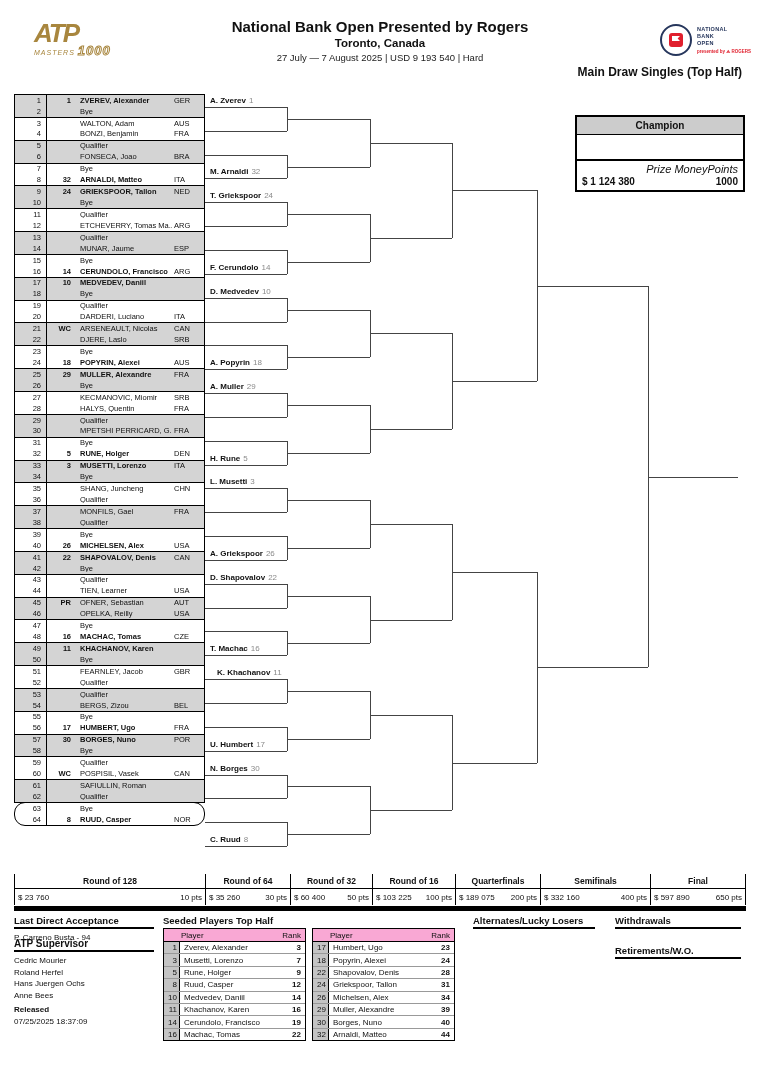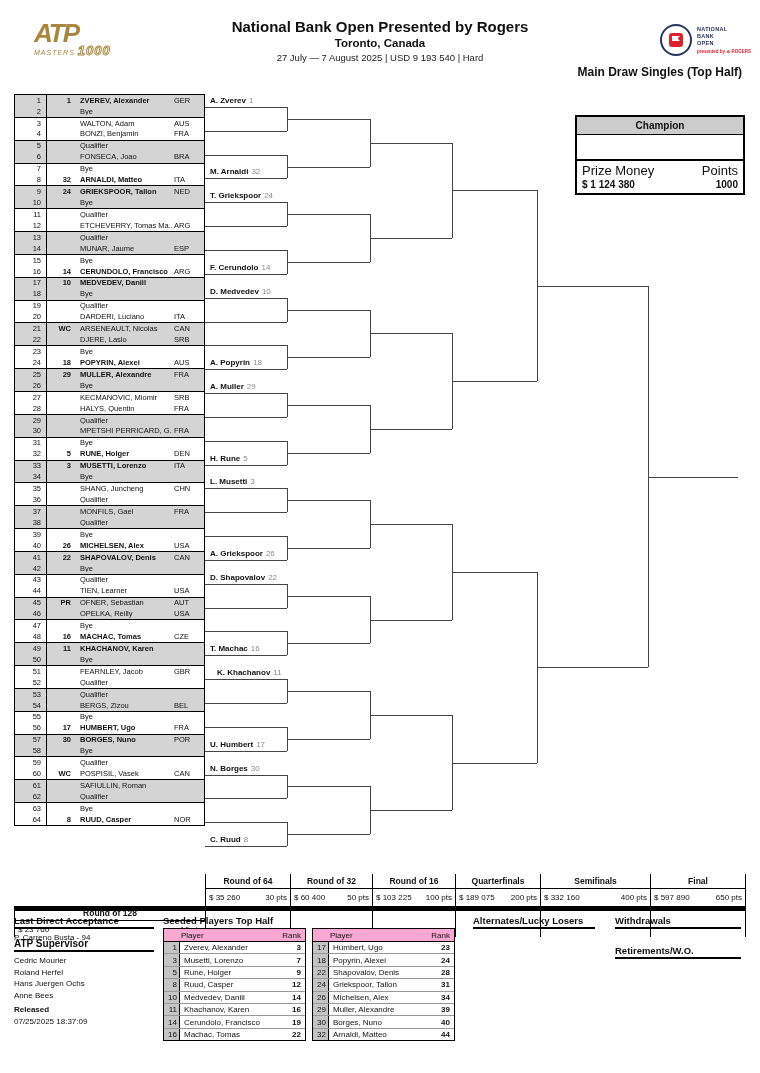--- a/index.html
+++ b/index.html
@@ -25,21 +25,21 @@
   .nbo-sq{width:14px;height:14px;background:#e01f2d;border-radius:3px;position:relative;}
   .nbo-sq:after{content:"";position:absolute;left:3px;top:3px;width:8px;height:5px;background:#fff;
                clip-path:polygon(0 0,100% 0,70% 50%,100% 100%,0 100%);}
   .nbo-text{font-size:5.5px;font-weight:bold;color:#26365c;line-height:1.25;letter-spacing:.3px;}
   .nbo-presented{font-size:4.5px;color:#e01f2d;font-weight:bold;margin-top:1.5px;}
   
   .champ{position:absolute;left:575px;top:115px;width:166px;border:2px solid #000;background:#fff;}
   .champ-title{background:#ccc;border-bottom:1.5px solid #000;text-align:center;
                font-weight:bold;font-size:10px;padding:3px 0;}
   .champ-empty{height:24px;border-bottom:2px solid #000;}
-  .champ-prize{display:flex;justify-content:space-between;padding:2px 5px 1px 5px;font-size:13px;}
+  .champ-prize{display:flex;justify-content:flex-end;padding:2px 5px 1px 5px;font-size:11px;font-style:italic;}
   .champ-vals{display:flex;justify-content:space-between;padding:0 5px 3px 5px;
               font-size:10px;font-weight:bold;}
   
   #draw-table{position:absolute;left:14px;top:95px;width:191px;}
   .pair{border:1px solid #000;box-sizing:border-box;margin-top:-1px;}
   .pair.gray{background:#d4d4d4;}
   .drow{display:flex;align-items:center;font-size:7.5px;height:50%;line-height:1;}
   .c-num{width:26px;text-align:right;padding-right:5px;border-right:1px solid #000;
          align-self:stretch;display:flex;align-items:center;justify-content:flex-end;flex:none;}
   .c-entry{width:24px;text-align:right;font-weight:bold;flex:none;}
@@ -558,21 +558,21 @@
           <span class="c-name">SAFIULLIN, Roman</span>
           <span class="c-country"></span>
         </div>
         <div class="drow">
           <span class="c-num">62</span>
           <span class="c-entry"></span>
           <span class="c-name">Qualifier</span>
           <span class="c-country"></span>
         </div>
       </div>
-      <div class="pair" style="height: 23.8438px;">
+      <div class="pair" style="height: 23.8438px; border-radius: 11px;">
         <div class="drow">
           <span class="c-num">63</span>
           <span class="c-entry"></span>
           <span class="c-name">Bye</span>
           <span class="c-country"></span>
         </div>
         <div class="drow">
           <span class="c-num">64</span>
           <span class="c-entry">8</span>
           <span class="c-name seeded">RUUD, Casper</span>
@@ -688,21 +688,21 @@
       <div class="r64-label" style="left: 210px; top: 548.953px;"><span>A. Griekspoor</span><span class="seed">26</span></div>
       <div class="r64-label" style="left: 210px; top: 572.797px;"><span>D. Shapovalov</span><span class="seed">22</span></div>
       <div class="r64-label" style="left: 210px; top: 644.328px;"><span>T. Machac</span><span class="seed">16</span></div>
       <div class="r64-label" style="left: 210px; top: 668.172px; padding-left: 7px;"><span>K. Khachanov</span><span class="seed">11</span></div>
       <div class="r64-label" style="left: 210px; top: 739.703px;"><span>U. Humbert</span><span class="seed">17</span></div>
       <div class="r64-label" style="left: 210px; top: 763.547px;"><span>N. Borges</span><span class="seed">30</span></div>
       <div class="r64-label" style="left: 210px; top: 835.078px;"><span>C. Ruud</span><span class="seed">8</span></div>
     </div>
 
   <div id="rounds-bar">
-      <div class="rcol" style="width: 191px; margin-top: 32px;">
+      <div class="rcol" style="width: 191px;">
         <div class="rhead">Round of 128</div>
         <div class="rvals">
           <span>$ 23 760</span>
           <span>10 pts</span>
         </div>
       </div>
       <div class="rcol" style="width: 85px;">
         <div class="rhead">Round of 64</div>
         <div class="rvals">
           <span>$ 35 260</span>

